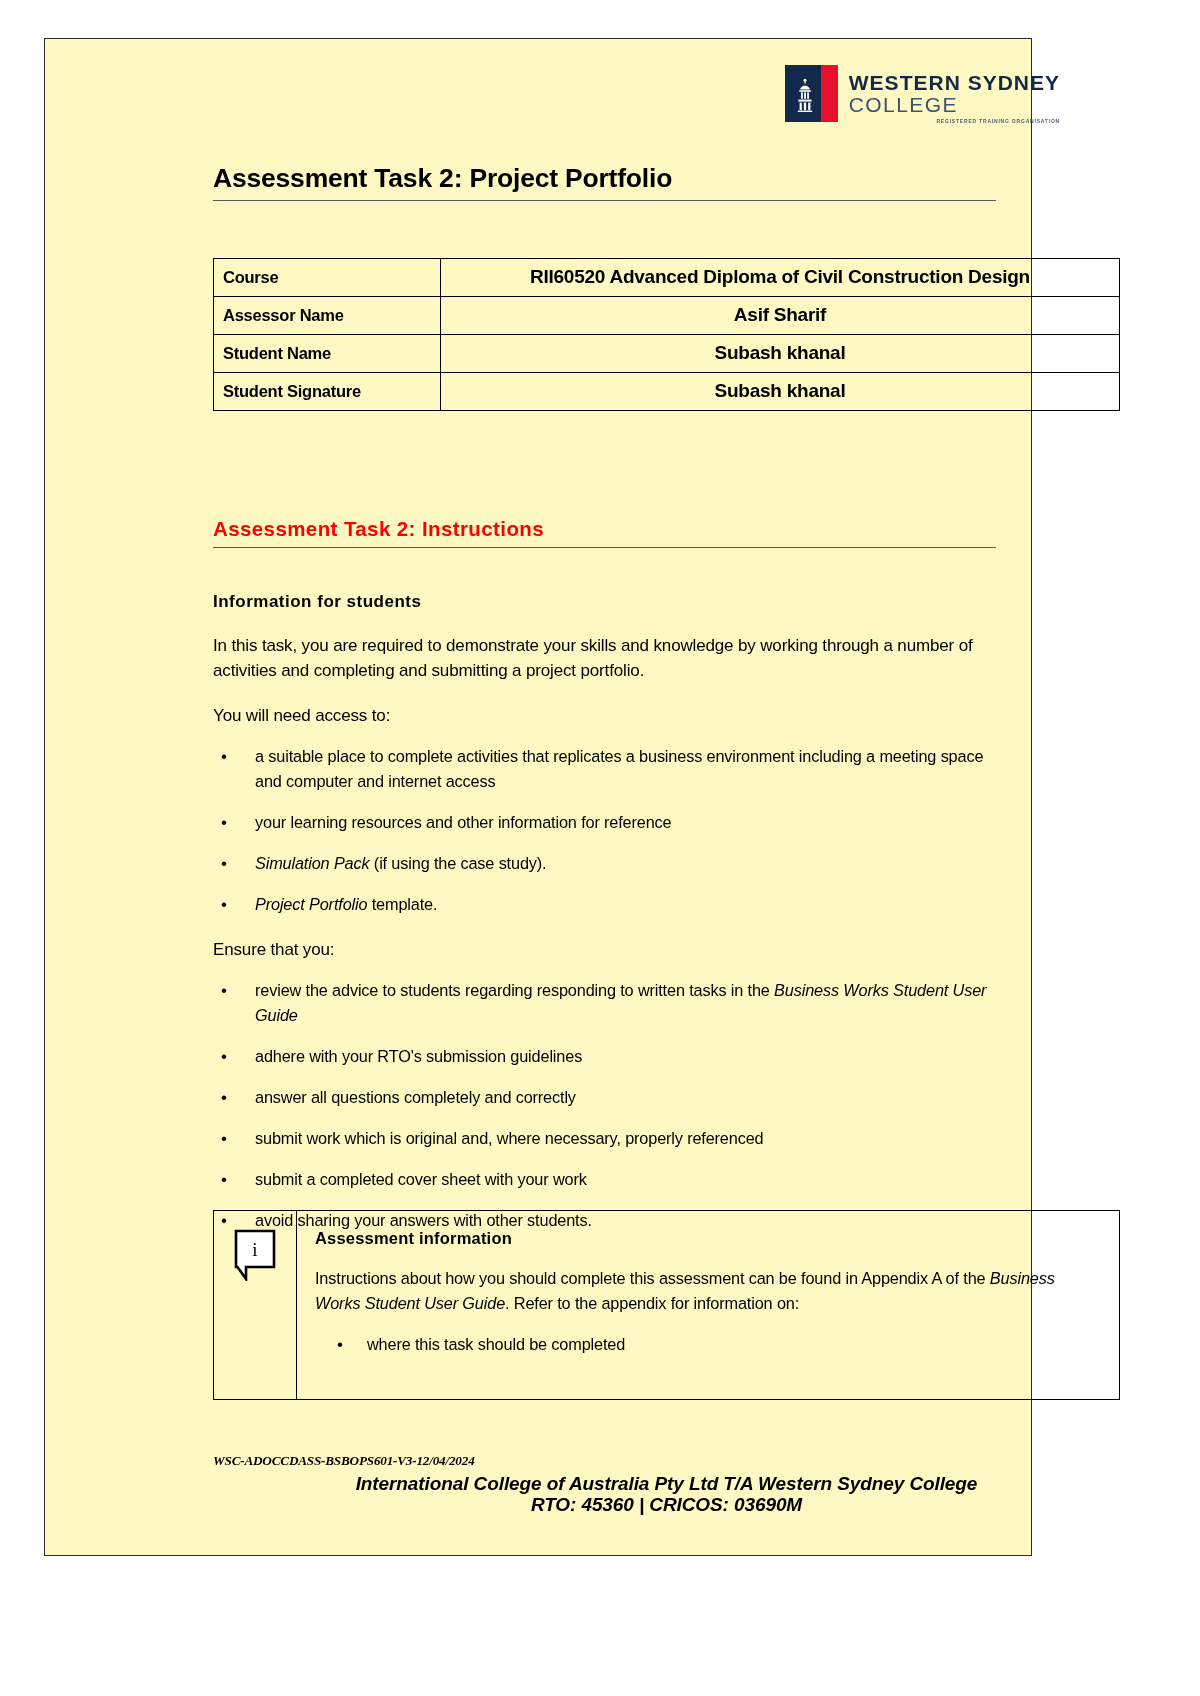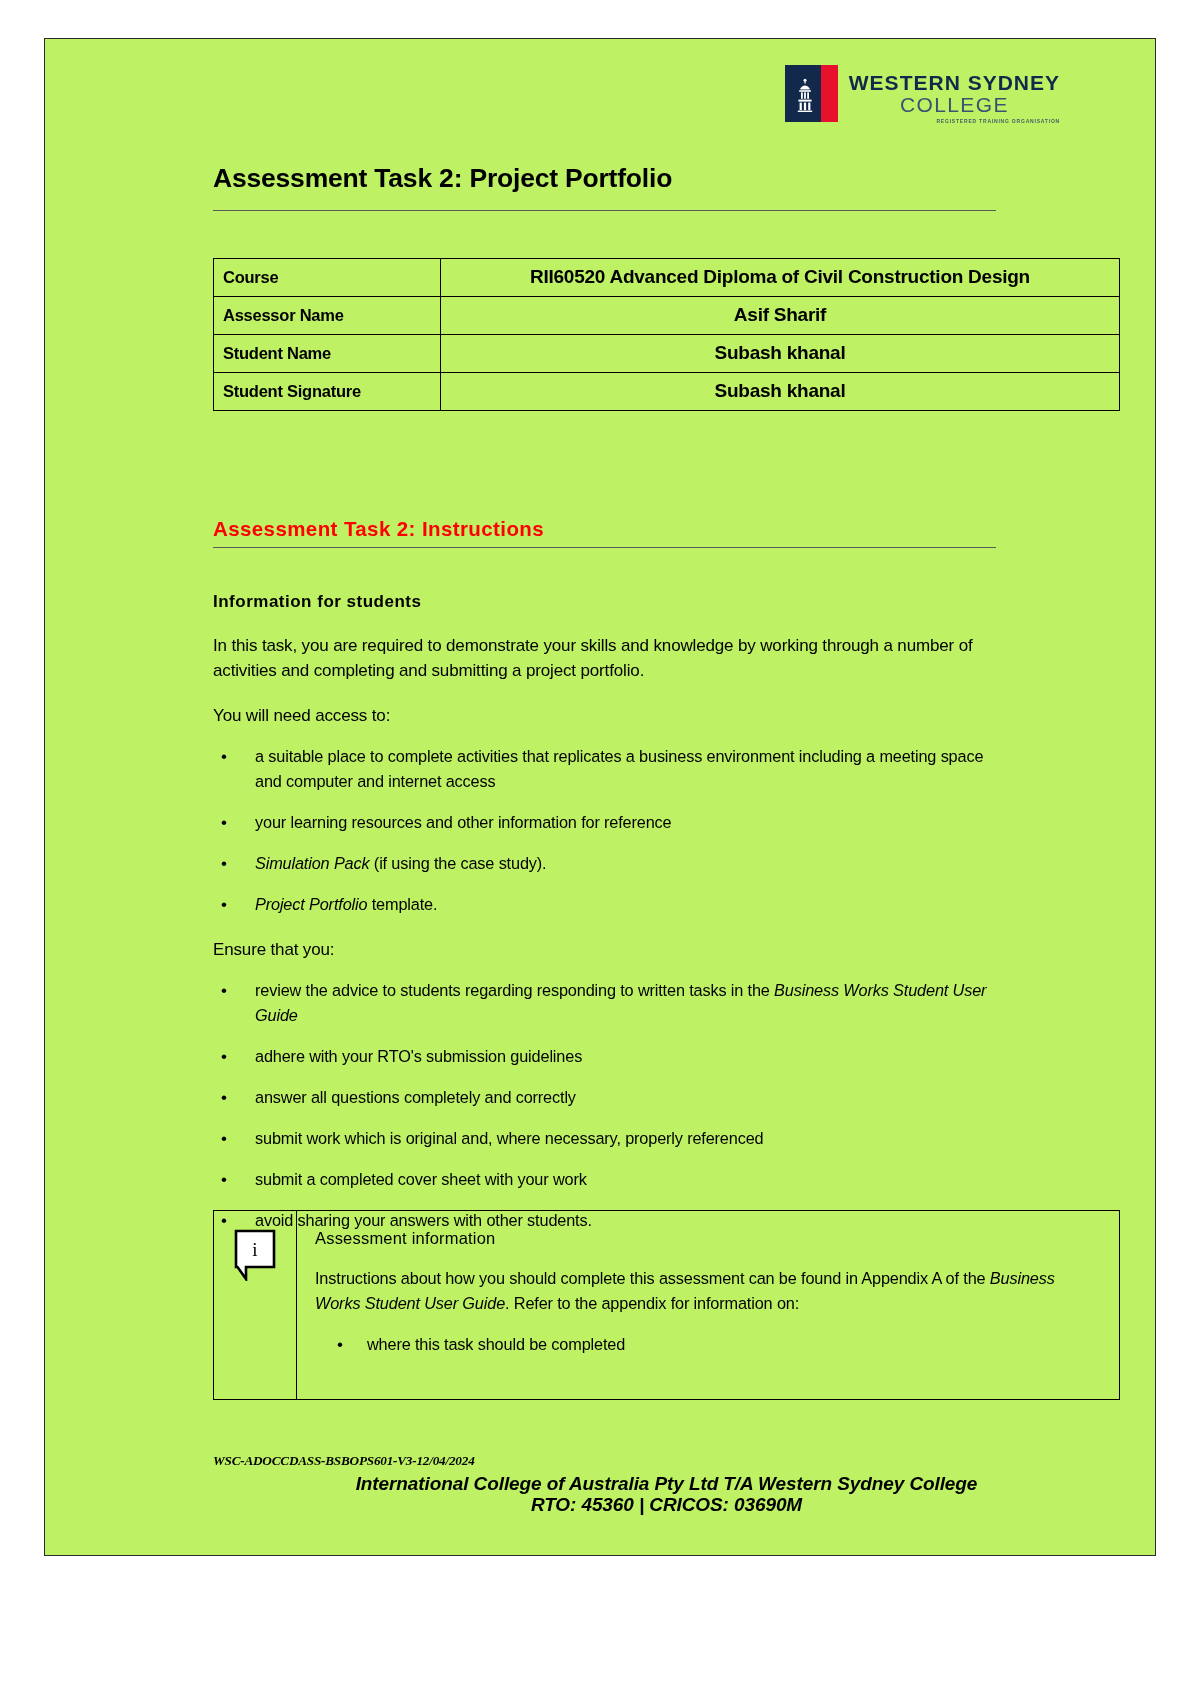--- a/index.html
+++ b/index.html
@@ -14,24 +14,24 @@
     color: #000000;
     position: relative;
     overflow: hidden;
   }
 
   
   #page-sheet {
     position: absolute;
     left: 44px;
     top: 38px;
-    width: 1112px;
+    width: 988px;
     height: 1518px;
     border: 1.5px solid #2b2b2b;
-    background: #bef264;
+    background: #fef9c3;
     box-sizing: border-box;
   }
 
   #page-inner {
     position: absolute;
     left: 122px;
     top: 0px;
     width: 905px;
     height: 100%;
   }
@@ -82,21 +82,20 @@
     line-height: 21px;
     white-space: nowrap;
   }
   .logo-line2 {
     font-family: "Liberation Sans", sans-serif;
     font-size: 21px;
     letter-spacing: 1.4px;
     color: #3c5272;
     line-height: 23px;
     white-space: nowrap;
-    text-align: center;
   }
   .logo-tagline {
     margin-top: 2px;
     font-size: 5px;
     letter-spacing: 0.8px;
     color: #2f4668;
     text-align: right;
     white-space: nowrap;
     opacity: .85;
     font-weight: bold;
@@ -107,21 +106,21 @@
   #doc-title {
     position: absolute;
     left: 46px;
     top: 124px;
     width: 783px;
     font-family: "Liberation Sans", sans-serif;
     font-weight: bold;
     font-size: 26.5px;
     letter-spacing: -0.2px;
     color: #000000;
-    padding-bottom: 17px;
+    padding-bottom: 7px;
     border-bottom: 1.6px solid #5a5a5a;
     line-height: 30px;
   }
 
   
   #info-table {
     position: absolute;
     left: 46px;
     top: 219px;
     width: 907px;
@@ -233,21 +232,21 @@
     width: 42px;
     height: 52px;
   }
   #info-box-body {
     flex: 1;
     padding: 16px 18px 18px 18px;
   }
   #info-box-body h4 {
     margin: 0;
     font-family: "Liberation Sans", sans-serif;
-    font-weight: normal;
+    font-weight: bold;
     font-size: 16.5px;
     letter-spacing: 0.2px;
     line-height: 22px;
   }
   #info-box-body p {
     margin: 0;
     padding-top: 17px;
     font-family: "Liberation Sans", sans-serif;
     font-size: 16.3px;
     line-height: 25px;

